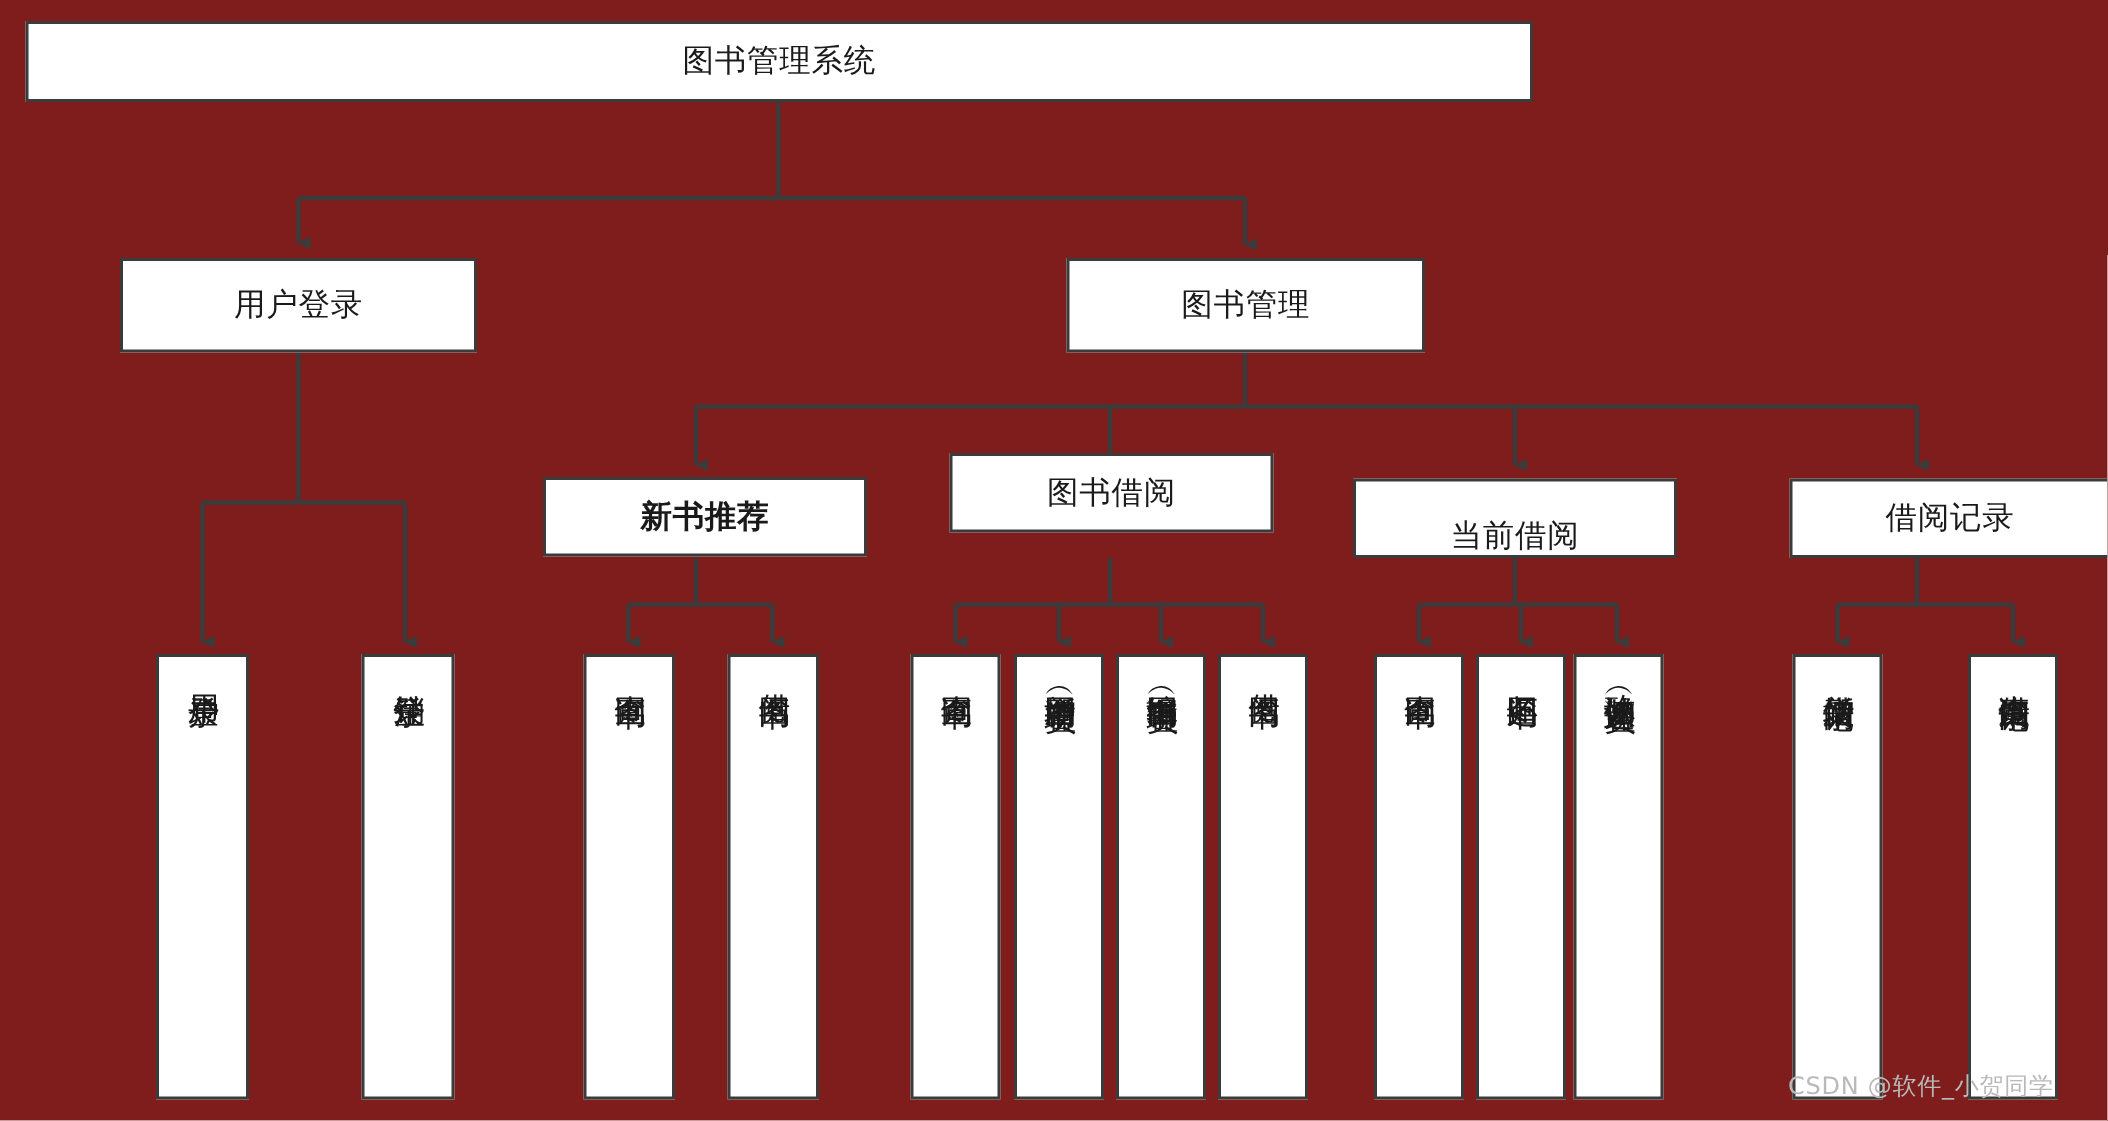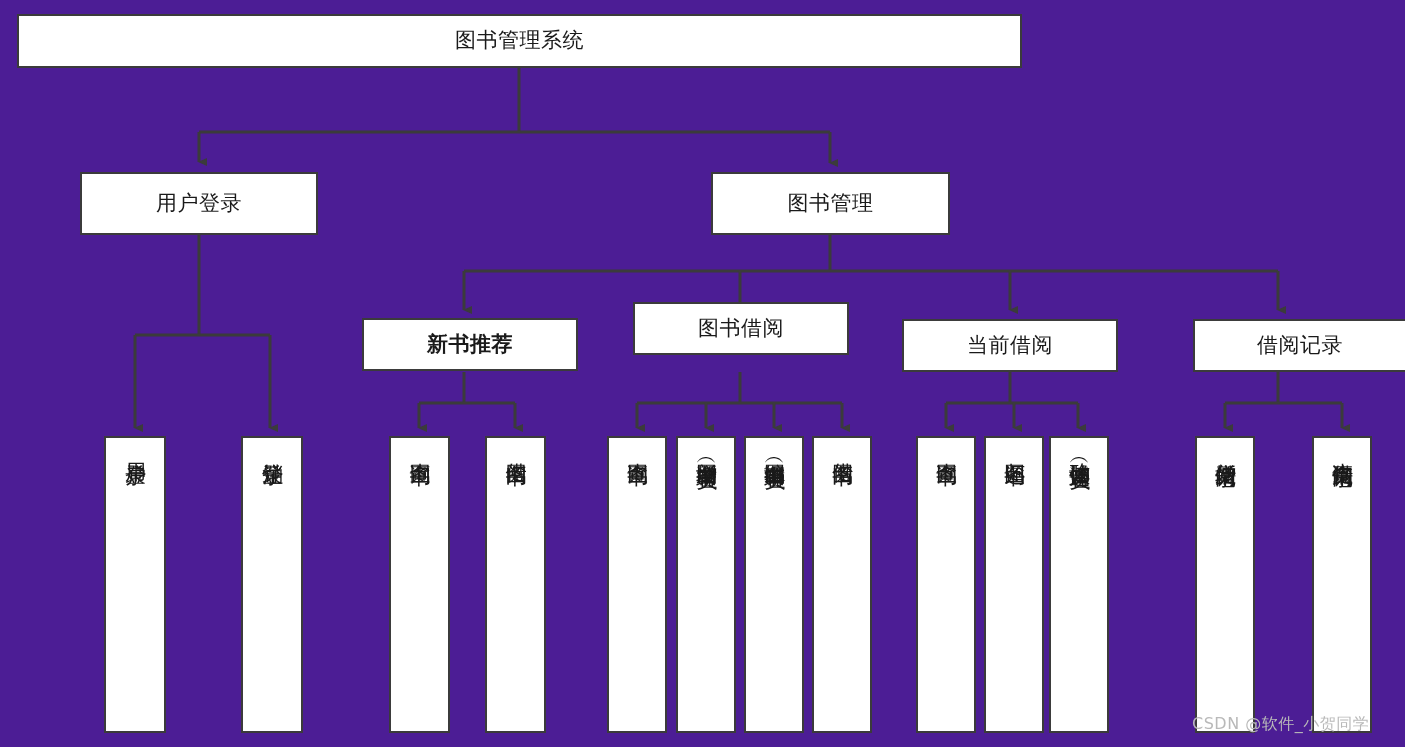--- a/index.html
+++ b/index.html
@@ -9,21 +9,21 @@
     background: #ffffff;
   }
   body {
     font-family: "DejaVu Sans", "Liberation Sans", sans-serif;
     color: #1a1a1a;
   }
   #diagram {
     position: relative;
     width: 1405px;
     height: 747px;
-    background: #4c1d95;
+    background: #7f1d1d;
     overflow: hidden;
   }
   #connectors {
     position: absolute;
     left: 0;
     top: 0;
     width: 1405px;
     height: 747px;
     pointer-events: none;
   }
@@ -137,21 +137,21 @@
   </div>
 
   <div class="node node-h" style="left:362px; top:318px; width:216px; height:53px;font-weight:bold;">
     <span>新书推荐</span>
   </div>
 
   <div class="node node-h" style="left:633px; top:302px; width:216px; height:53px;">
     <span>图书借阅</span>
   </div>
 
-  <div class="node node-h" style="left:902px; top:319px; width:216px; height:53px;">
+  <div class="node node-h" style="left:902px; top:319px; width:216px; height:53px;align-items:flex-end;">
     <span>当前借阅</span>
   </div>
 
   <div class="node node-h" style="left:1171px; top:319px; width:214px; height:53px;margin-left:22px;">
     <span>借阅记录</span>
   </div>
 
   <div class="node node-v" style="left:104px; top:436px; width:62px; height:297px;">
     <span class="vtext">用户登录</span>
   </div>

